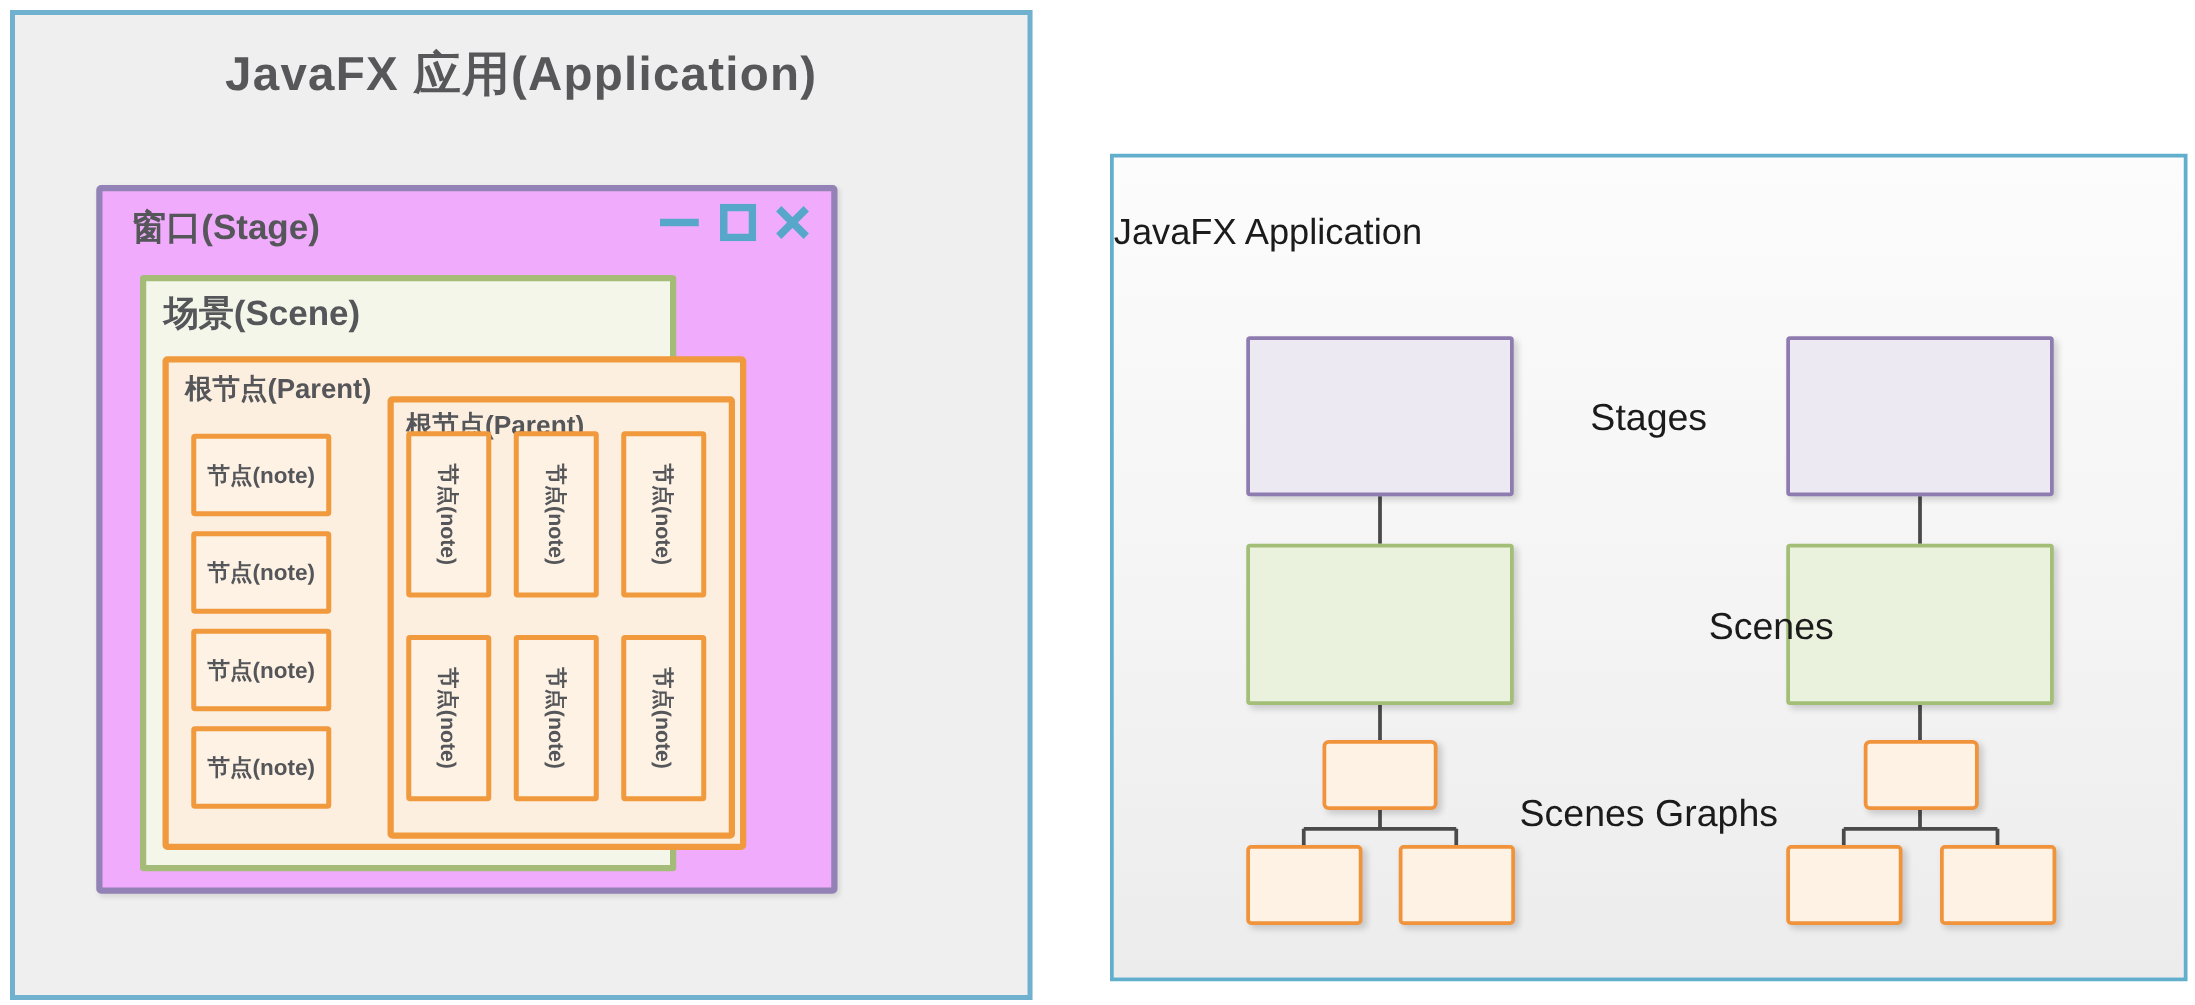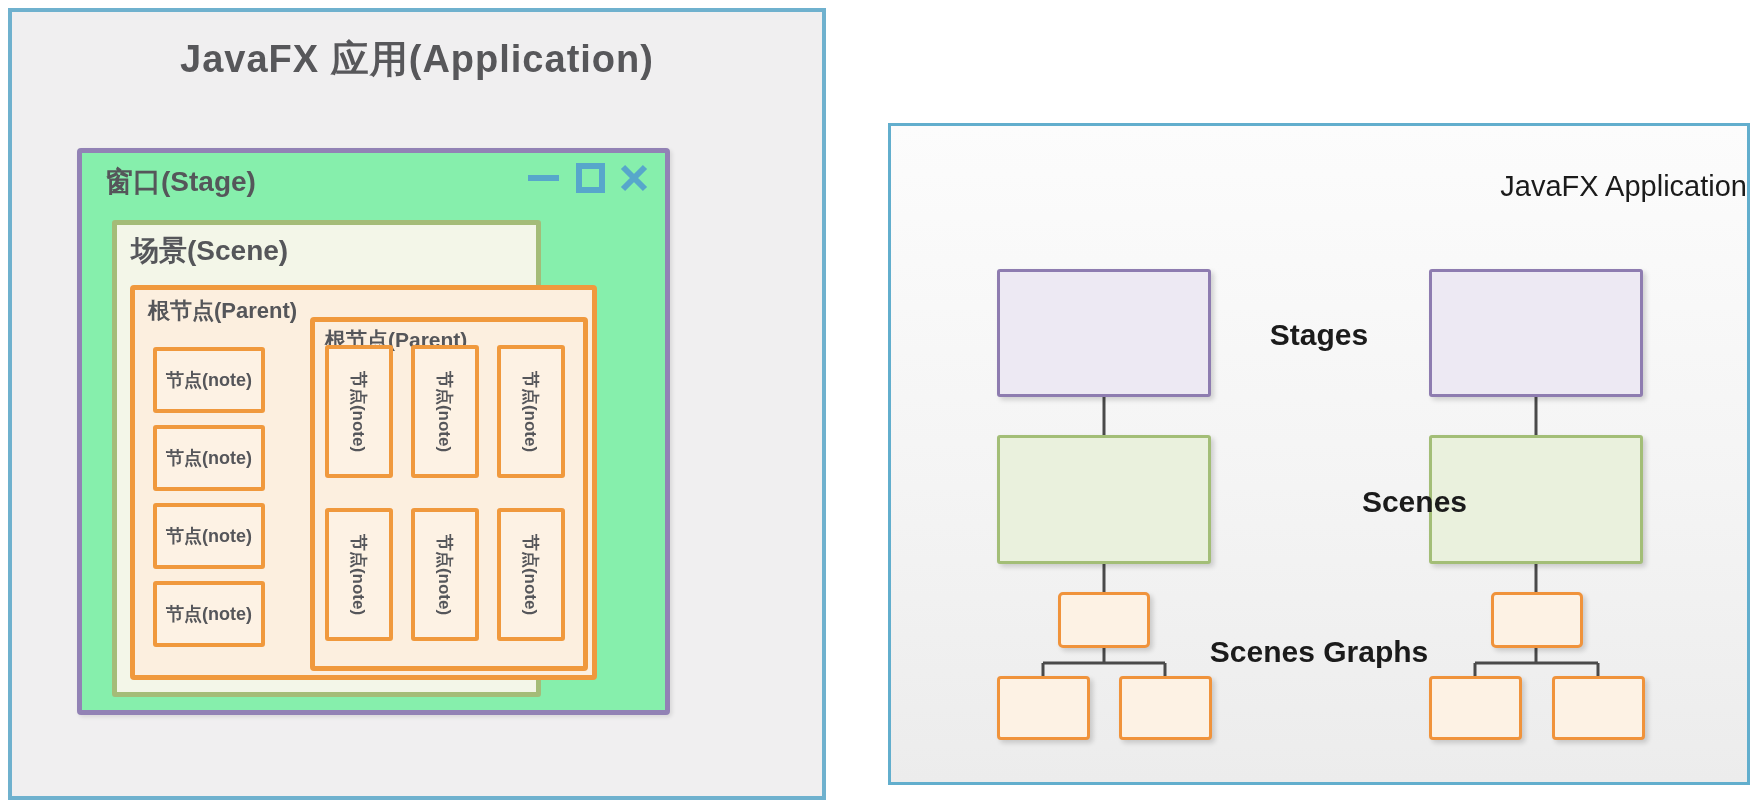--- a/index.html
+++ b/index.html
@@ -13,21 +13,21 @@
   .left-panel {
     position:absolute; left:8px; top:8px; width:818px; height:792px;
     border:4px solid #6FB1CE; background:#F0EFF0;
   }
   .left-title {
     position:absolute; top:22px; left:0; right:0; text-align:center;
     font-size:38px; font-weight:bold; color:#57575A; letter-spacing:1px;
   }
   .stage-box {
     position:absolute; left:65px; top:136px; width:593px; height:567px;
-    border:5px solid #9282B5; background:#86efac; border-radius:4px;
+    border:5px solid #9282B5; background:#f0abfc; border-radius:4px;
     box-shadow:2px 2px 4px rgba(0,0,0,0.10);
   }
   .stage-title {
     position:absolute; left:23px; top:10px;
     font-size:28px; font-weight:bold; color:#55565A;
   }
   .win-controls {
     position:absolute; top:10px; right:16px; display:flex; gap:14px; align-items:center;
   }
   .win-controls svg { display:block; }
@@ -74,34 +74,34 @@
   .vrow-top { top:23px; } .vrow-bottom { top:186px; }
   .vcol-1 { left:10px; } .vcol-2 { left:96px; } .vcol-3 { left:182px; }
 
   
   .right-panel {
     position:absolute; left:888px; top:123px; width:862px; height:662px;
     border:3px solid #62AECD;
     background:linear-gradient(180deg,#FCFCFC 0%,#F4F4F4 55%,#ECECEC 100%);
   }
   .right-title {
-    position:absolute; top:44px; left:0; right:0; text-align:right;
+    position:absolute; top:44px; left:0; right:0; text-align:left;
     font-size:29px; font-weight:400; color:#1B1B1B;
   }
   .tree-box { position:absolute; border-radius:3px; box-shadow:3px 3px 5px rgba(0,0,0,0.16); }
   .tb-stage { width:214px; height:128px; top:143px; border:3px solid #8E7CB0; background:#EDE9F3; }
   .tb-scene { width:214px; height:129px; top:309px; border:3px solid #A3BE77; background:#EAF1DD; }
   .tb-root  { width:92px;  height:56px;  top:466px; border:3px solid #F0933B; background:#FDF2E4; border-radius:5px; }
   .tb-child { width:93px;  height:64px;  top:550px; border:3px solid #F0933B; background:#FDF2E4; border-radius:4px; }
   .pos-l  { left:106px; } .pos-r  { left:538px; }
   .root-l { left:167px; } .root-r { left:600px; }
   .child-l2 { left:228px; } .child-r2 { left:661px; }
   .row-label {
     position:absolute; left:280px; width:296px; text-align:center;
-    font-size:30px; font-weight:700; color:#1B1B1B;
+    font-size:30px; font-weight:400; color:#1B1B1B;
   }
   .lbl-stages { top:192px; } .lbl-scenes { top:359px;text-align:right; } .lbl-graphs { top:509px; }
   .connectors { position:absolute; left:0; top:0; pointer-events:none; }
 </style>
 </head>
 <body>
 
 <div class="left-panel">
   <div class="left-title">JavaFX 应用(Application)</div>
 

